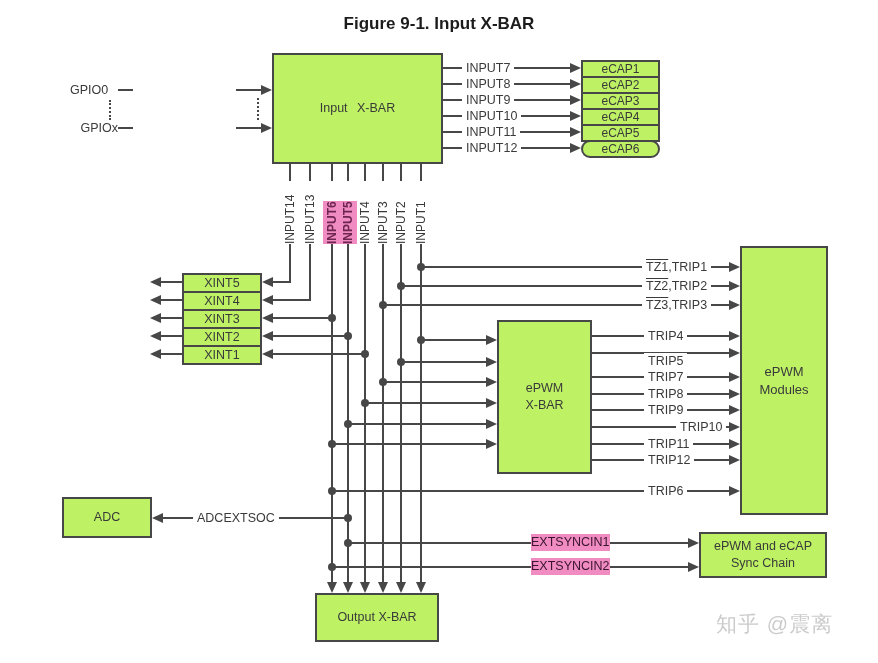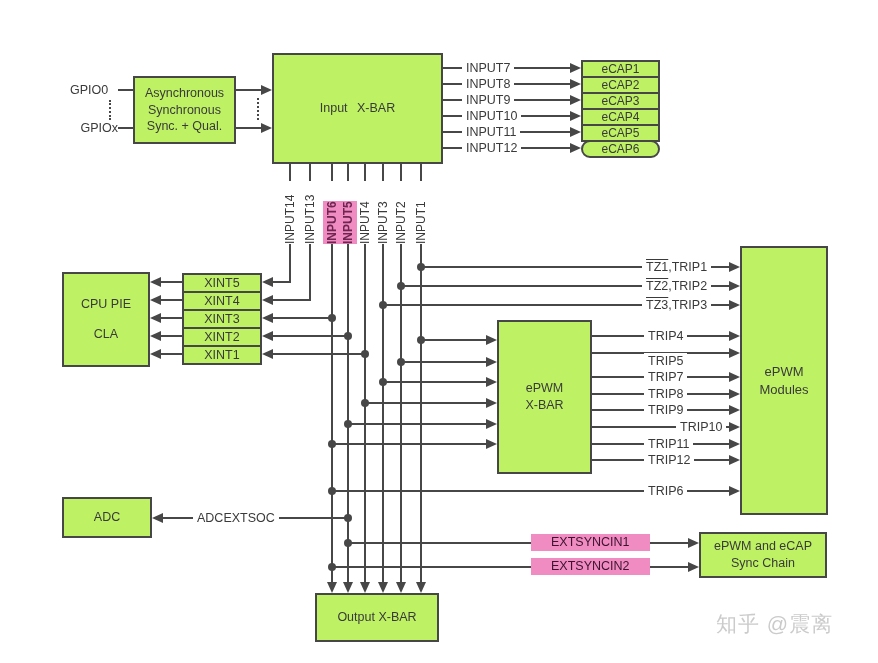--- a/index.html
+++ b/index.html
@@ -17,47 +17,43 @@
        display:flex;flex-direction:column;align-items:center;justify-content:center;
        font-size:12.5px;line-height:1.35;text-align:center;}
   .hl{position:absolute;height:2px;background:var(--line);}
   .vl{position:absolute;width:2px;background:var(--line);}
   .dotv{position:absolute;width:0;border-left:2px dotted var(--line);}
   .dot{position:absolute;width:8px;height:8px;border-radius:50%;background:var(--line);}
   .ar{position:absolute;width:0;height:0;border-top:5px solid transparent;border-bottom:5px solid transparent;border-left:11px solid var(--line);}
   .al{position:absolute;width:0;height:0;border-top:5px solid transparent;border-bottom:5px solid transparent;border-right:11px solid var(--line);}
   .ad{position:absolute;width:0;height:0;border-left:5px solid transparent;border-right:5px solid transparent;border-top:11px solid var(--line);}
   .linelabel{position:absolute;background:#fff;font-size:12.5px;line-height:16px;padding:0 4px;white-space:nowrap;}
-  .pinklabel{position:absolute;background:var(--pink);color:#3c1430;font-size:12.5px;line-height:17px;padding:0 20px;white-space:nowrap;}
+  .pinklabel{position:absolute;background:var(--pink);color:#3c1430;font-size:12.5px;line-height:17px;padding:0 0;white-space:nowrap;}
   .vlabel{position:absolute;writing-mode:vertical-rl;transform:rotate(180deg);
           font-size:12px;line-height:18px;width:18px;height:63px;display:flex;align-items:center;white-space:nowrap;}
   .vlabel span{display:inline-block;}
   .vlabel.hi span{background:var(--pink);color:var(--pinktext);font-weight:bold;}
   .ov{text-decoration:overline;}
   .title{position:absolute;left:0;right:0;top:14px;text-align:center;font-size:17px;font-weight:bold;color:#1c1c1c;}
   .sidelabel{position:absolute;font-size:12.5px;white-space:nowrap;}
   .watermark{position:absolute;left:716px;top:610px;font-size:21px;color:#cbcbcb;letter-spacing:1px;white-space:nowrap;}
 </style>
 </head>
 <body>
 
 <div id="canvas">
 
+  <div class="title">Figure 9-1. Input X-BAR</div>
 
   <div class="sidelabel" style="left:70px;top:83px;width:48px;text-align:left;">GPIO0</div>
   <div class="sidelabel" style="left:70px;top:121px;width:48px;text-align:right;">GPIOx</div>
   <div class="dotv" style="left:109px;top:100px;height:20px;"></div>
   <div class="hl" style="left:118px;top:89px;width:15px;"></div>
   <div class="hl" style="left:118px;top:127px;width:15px;"></div>
 
-  <div class="box" style="left:133px;top:76px;width:103px;height:68px;">
-    <div>Asynchronous</div>
-    <div>Synchronous</div>
-    <div>Sync. + Qual.</div>
-  </div>
 
   <div class="hl" style="left:236px;top:89px;width:26px;"></div>
   <div class="ar" style="left:261px;top:85px;"></div>
   <div class="hl" style="left:236px;top:127px;width:26px;"></div>
   <div class="ar" style="left:261px;top:123px;"></div>
   <div class="dotv" style="left:257px;top:98px;height:22px;"></div>
 
   <div class="box" style="left:272px;top:53px;width:171px;height:111px;word-spacing:6px;">
     <div>Input X-BAR</div>
   </div>
@@ -142,24 +138,20 @@
   <div class="vl" style="left:400px;top:244px;height:339px;"></div>
   <div class="vl" style="left:420px;top:244px;height:339px;"></div>
 
   <div class="ad" style="left:327px;top:582px;"></div>
   <div class="ad" style="left:343px;top:582px;"></div>
   <div class="ad" style="left:360px;top:582px;"></div>
   <div class="ad" style="left:378px;top:582px;"></div>
   <div class="ad" style="left:396px;top:582px;"></div>
   <div class="ad" style="left:416px;top:582px;"></div>
 
-  <div class="box" style="left:62px;top:272px;width:88px;height:95px;gap:13px;">
-    <div>CPU PIE</div>
-    <div>CLA</div>
-  </div>
 
   <div class="box" style="left:182px;top:273px;width:80px;height:20px;font-size:12.5px;">
       <div>XINT5</div>
     </div>
   <div class="box" style="left:182px;top:291px;width:80px;height:20px;font-size:12.5px;">
       <div>XINT4</div>
     </div>
   <div class="box" style="left:182px;top:309px;width:80px;height:20px;font-size:12.5px;">
       <div>XINT3</div>
     </div>

